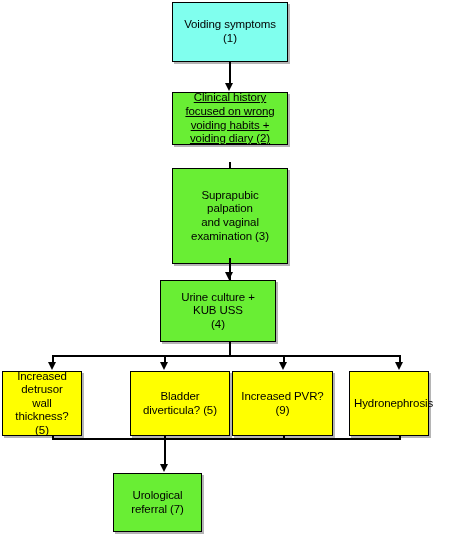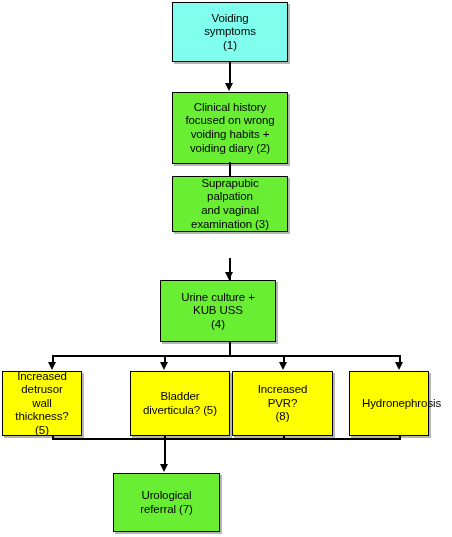--- a/index.html
+++ b/index.html
@@ -22,21 +22,21 @@
     box-sizing: border-box;
     border: 1.6px solid #000000;
     display: flex;
     align-items: center;
     justify-content: center;
     text-align: center;
     font-size: 11.5px;
     line-height: 13.6px;
     color: #000000;
     letter-spacing: -0.1px;
-    padding: 2px 12px;
+    padding: 2px 4px;
     box-shadow: 2px 2px 0 rgba(120,120,120,0.55);
   }
   .node-label {
     display: block;
     width: 100%;
     white-space: pre-line;
   }
   .fill-cyan  { background: #80ffee; }
   .fill-green { background: #69ee34; }
   .fill-yellow{ background: #ffff00; }
@@ -63,31 +63,31 @@
 <div id="flowchart">
 
   <div class="node fill-cyan" style="left:172px; top:2px; width:116px; height:60px;">
     <span class="node-label">Voiding symptoms
 (1)</span>
   </div>
 
   <div class="conn vline" style="left:229px; top:62px; height:22px;"></div>
   <div class="arrowhead" style="left:225.4px; top:83px;"></div>
 
-  <div class="node fill-green" style="left:172px; top:92px; width:116px; height:72px;">
+  <div class="node fill-green" style="left:172px; top:92px; width:116px; height:53px;text-decoration:underline;">
     <span class="node-label">Clinical history
 focused on wrong
 voiding habits +
 voiding diary (2)</span>
   </div>
 
   <div class="conn vline" style="left:229px; top:162px; height:22px;"></div>
   <div class="arrowhead" style="left:225.4px; top:176px;"></div>
 
-  <div class="node fill-green" style="left:172px; top:176px; width:116px; height:56px;">
+  <div class="node fill-green" style="left:172px; top:168px; width:116px; height:96px;">
     <span class="node-label">Suprapubic
 palpation
 and vaginal
 examination (3)</span>
   </div>
 
   <div class="conn vline" style="left:229px; top:258px; height:22px;"></div>
   <div class="arrowhead" style="left:225.4px; top:272px;"></div>
 
   <div class="node fill-green" style="left:160px; top:280px; width:116px; height:62px;">
@@ -118,35 +118,35 @@
 wall thickness? (5)</span>
   </div>
 
   <div class="node fill-yellow" style="left:115px; top:371px; width:100px; height:65px;margin-left:15px;">
     <span class="node-label">Bladder
 diverticula? (5)</span>
   </div>
 
   <div class="node fill-yellow" style="left:232px; top:371px; width:101px; height:65px;">
     <span class="node-label">Increased PVR?
-(8)</span>
+(9)</span>
   </div>
 
   <div class="node fill-yellow" style="left:349px; top:371px; width:80px; height:65px;">
     <span class="node-label">Hydronephrosis</span>
   </div>
 
   <div class="conn vline" style="left:52px; top:436px; height:4px;"></div>
   <div class="conn vline" style="left:164px; top:436px; height:4px;"></div>
   <div class="conn vline" style="left:283px; top:436px; height:4px;"></div>
   <div class="conn vline" style="left:399px; top:436px; height:4px;"></div>
 
   <div class="conn hline" style="left:52px; top:438px; width:348px;"></div>
 
   <div class="conn vline" style="left:164px; top:438px; height:30px;"></div>
   <div class="arrowhead" style="left:160.4px; top:464px;"></div>
 
-  <div class="node fill-green" style="left:113px; top:473px; width:107px; height:59px;">
+  <div class="node fill-green" style="left:113px; top:473px; width:89px; height:59px;">
     <span class="node-label">Urological
 referral (7)</span>
   </div>
 
 </div>
 
 </body></html>

